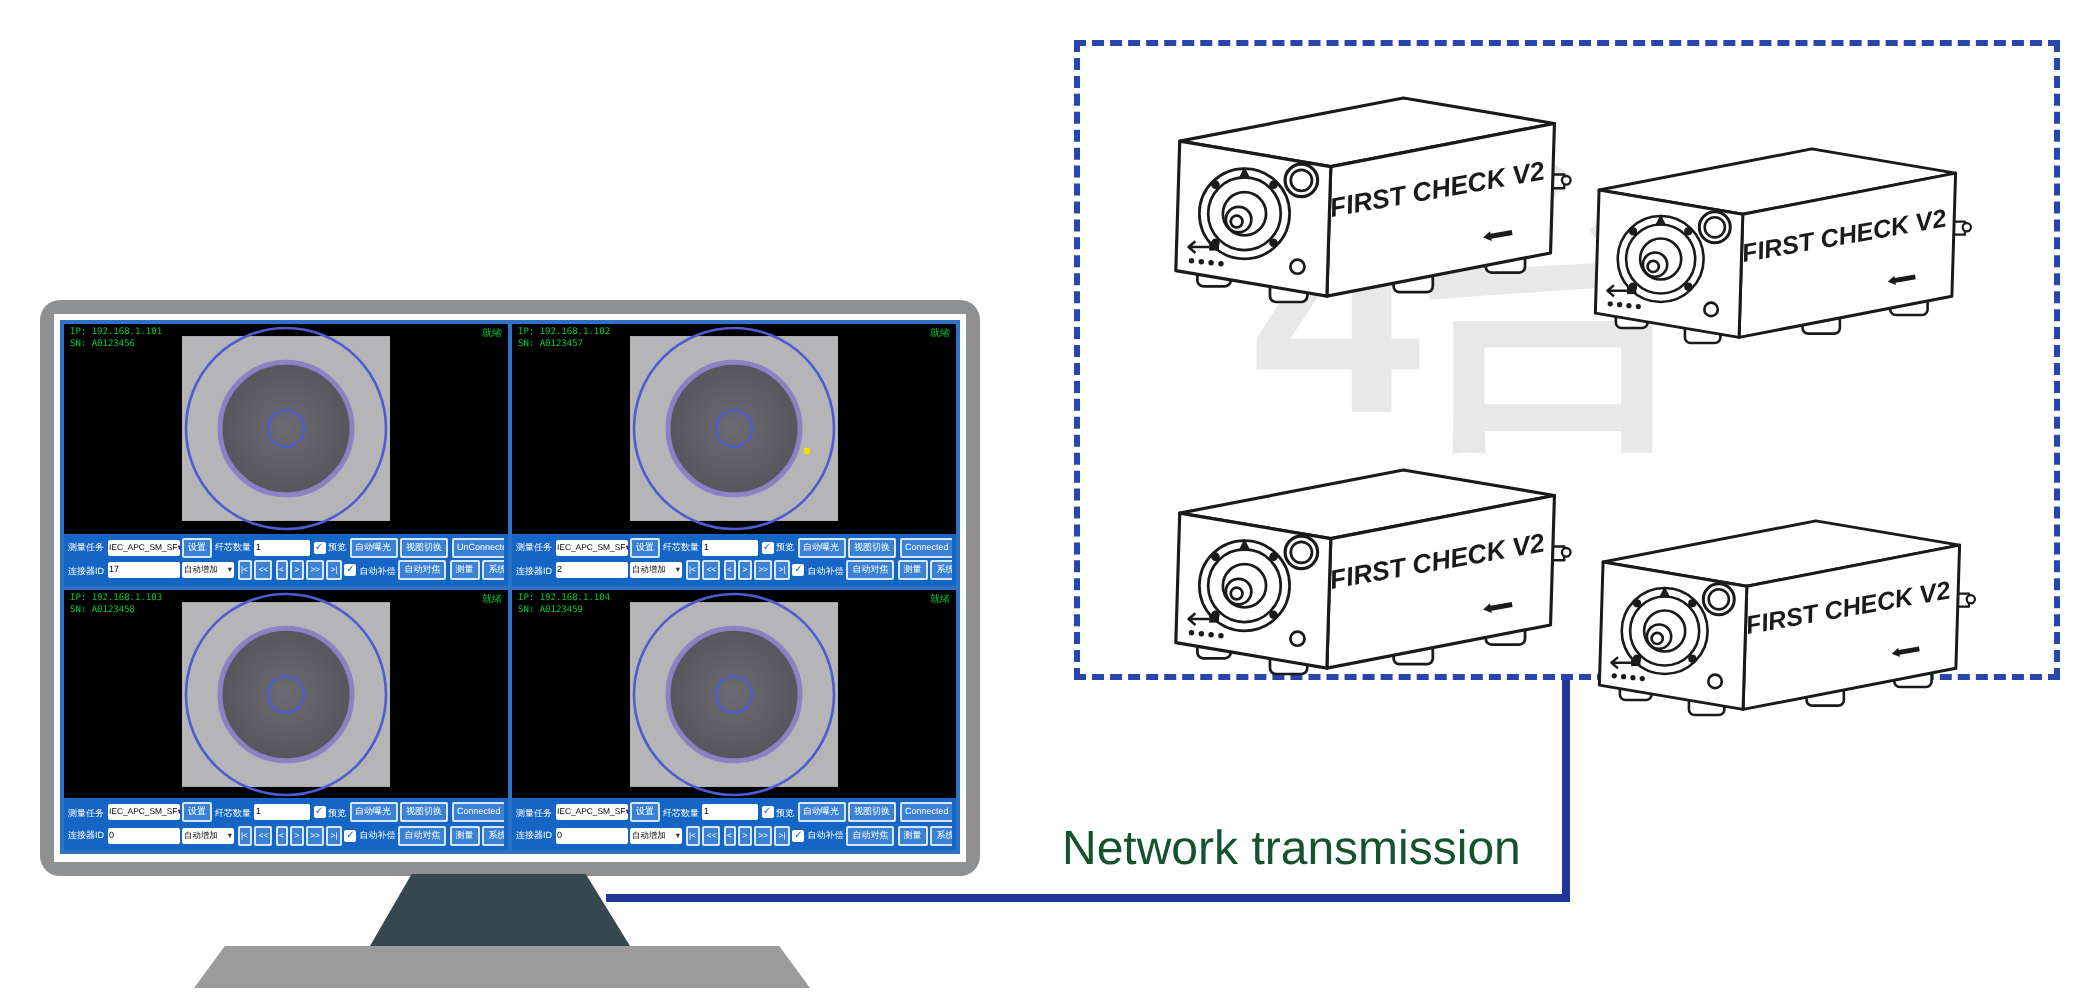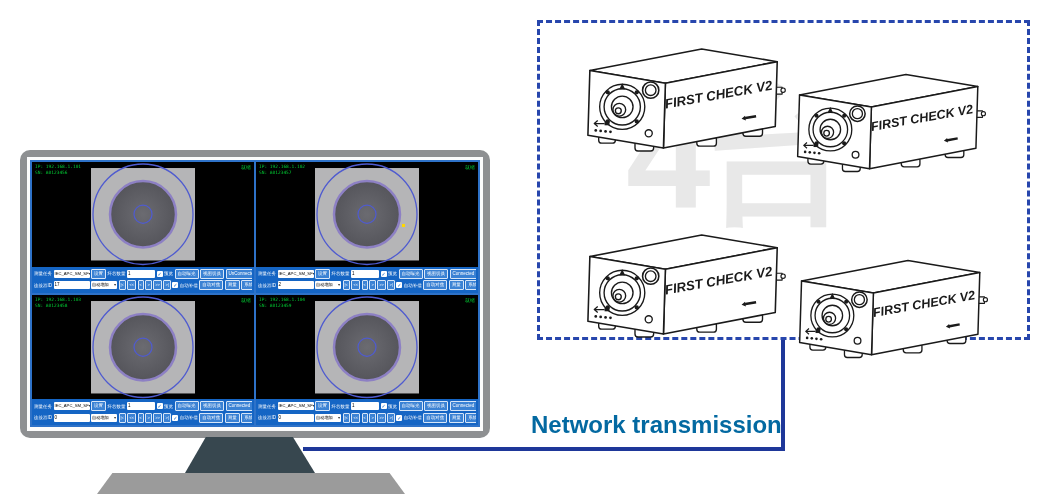--- a/index.html
+++ b/index.html
@@ -13,21 +13,21 @@
              letter-spacing:-8px;z-index:2;line-height:1;user-select:none;}
   .device{z-index:3;}
   .d1{left:583px;top:38px;width:206px;height:123px;}
   .d2{left:793px;top:64px;width:196px;height:117px;}
   .d3{left:583px;top:224px;width:206px;height:123px;}
   .d4{left:795px;top:250px;width:196px;height:117px;}
 
   
   .vline{left:781px;top:340px;width:4px;height:111px;background:#1e3799;z-index:2;}
   .hline{left:303px;top:447px;width:482px;height:4px;background:#1e3799;z-index:2;}
-  .netlabel{left:531px;top:411px;font-size:24px;font-weight:bold;color:#0369a1;z-index:4;}
+  .netlabel{left:531px;top:411px;font-size:24px;font-weight:normal;color:#14532d;z-index:4;}
 
   
   .bezel{left:20px;top:150px;width:470px;height:288px;background:#8e9092;border-radius:10px;z-index:3;}
   .screenframe{left:27px;top:157px;width:456px;height:274px;background:#fcfcfc;z-index:3;}
   .neck{left:185px;top:437px;width:130px;height:36px;background:#37474f;
         clip-path:polygon(16% 0,83% 0,100% 100%,0 100%);z-index:3;}
   .base{left:97px;top:473px;width:308px;height:21px;background:#9b9b9b;
         clip-path:polygon(5% 0,95% 0,100% 100%,0 100%);z-index:3;}
 
   .screen{left:30px;top:160px;width:450px;height:267px;background:#2e72c8;z-index:4;

